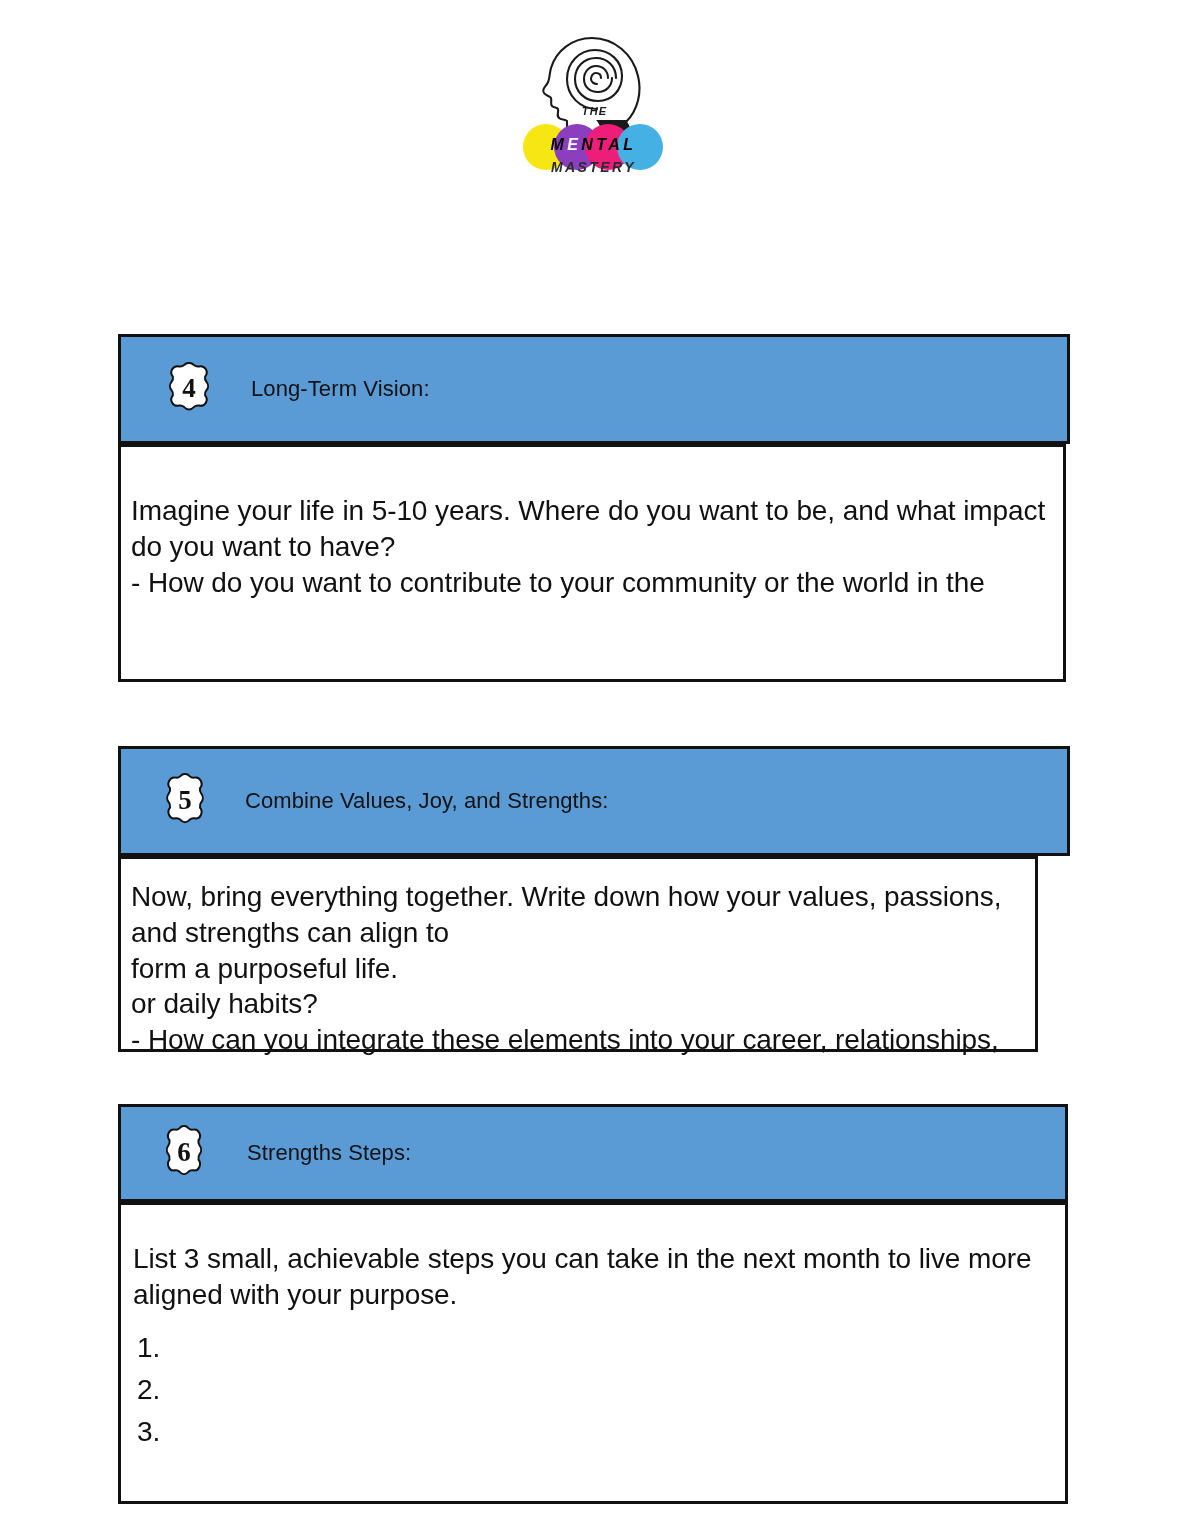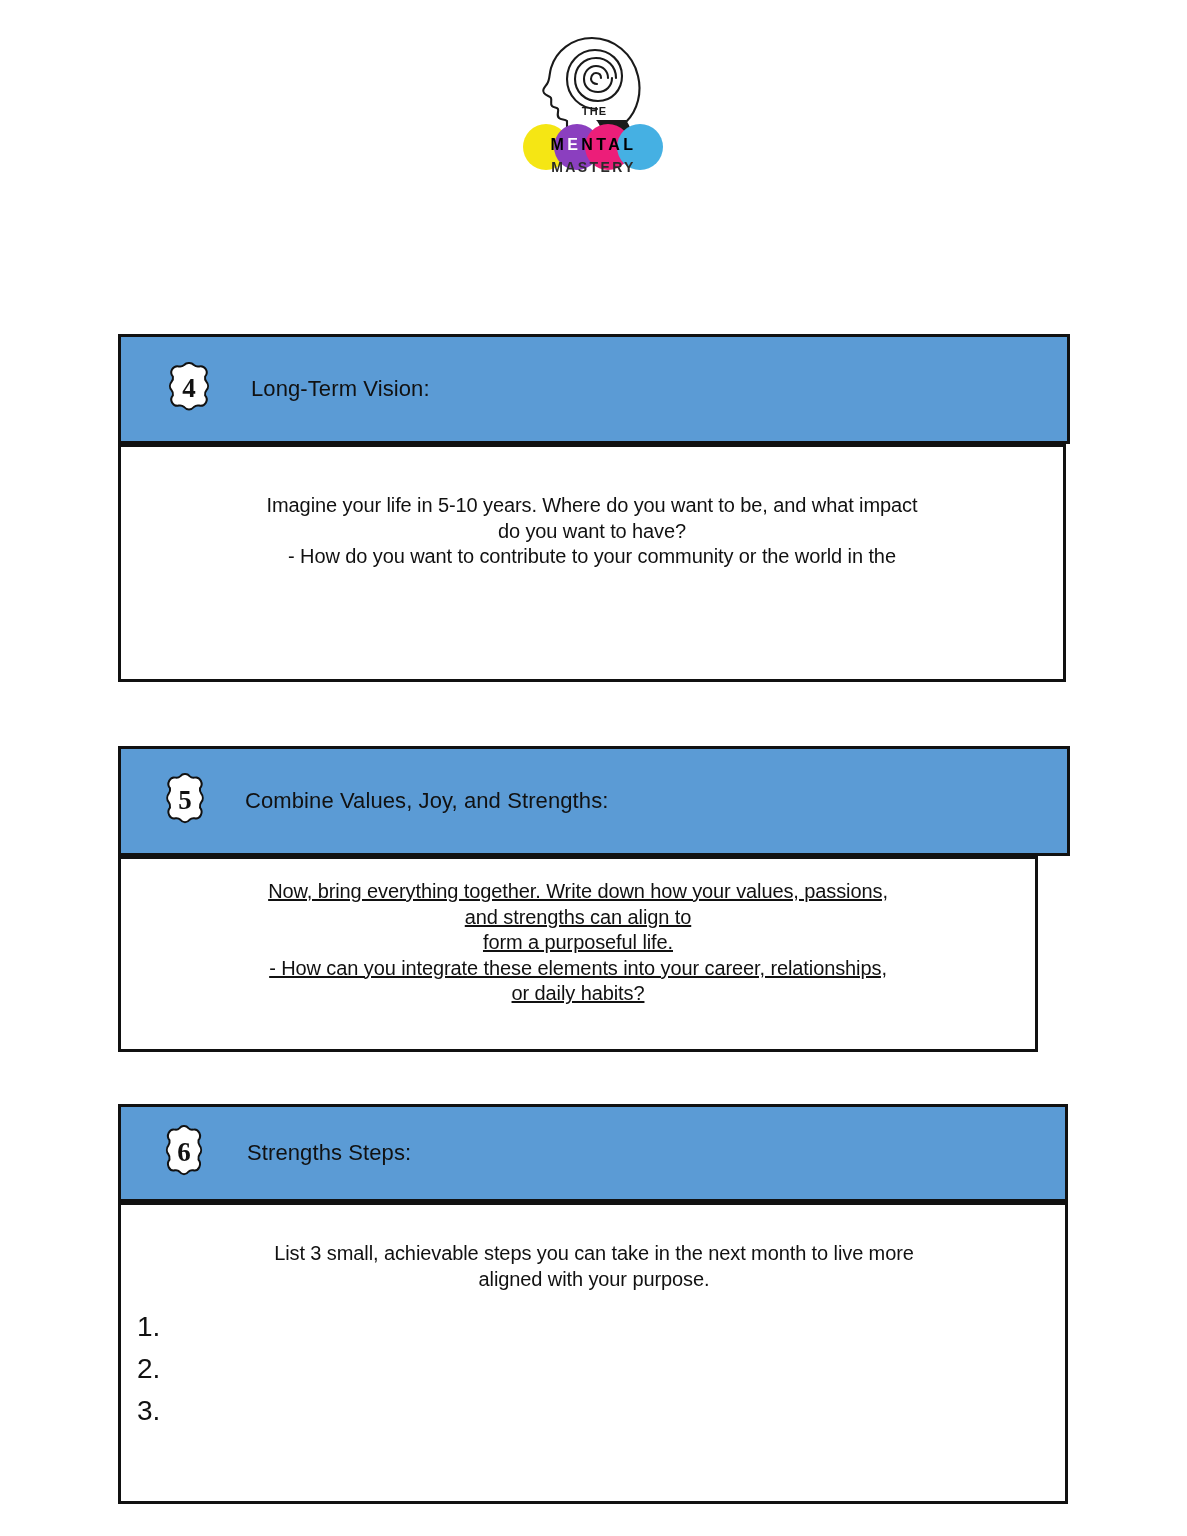--- a/index.html
+++ b/index.html
@@ -20,20 +20,21 @@
   .logo-block {
     width: 100%;
     display: flex;
     justify-content: center;
     padding-top: 26px;
   }
   .logo {
     position: relative;
     width: 180px;
     height: 160px;
+    font-style: italic;
   }
   .logo-head {
     position: absolute;
     left: 50%;
     top: 0;
     transform: translateX(-50%);
     width: 112px;
     height: 112px;
   }
   .logo-the {
@@ -145,22 +146,21 @@
   }
   .card-title {
     margin-left: 34px;
     font-size: 22px;
     font-weight: 400;
     color: #111111;
     letter-spacing: 0.1px;
     white-space: nowrap;
   }
   .body-text {
-    text-align: center;
-    font-size: 20px;
+    font-size: 28px;
     line-height: 1.28;
     color: #111111;
     letter-spacing: -0.1px;
   }
   .body-text .ln { display: block; }
   .steps {
     margin-top: 14px;
     text-align: left;
     font-size: 28px;
     line-height: 1.5;
@@ -169,21 +169,21 @@
   }
   .steps .step { display: block; }
 
   
   #card4 { top: 334px; width: 952px; }
   #card4 .card-header { width: 952px; }
   #card4 .card-body   { width: 948px; height: 238px; padding-top: 46px; }
 
   #card5 { top: 746px; width: 952px; }
   #card5 .card-header { width: 952px; }
-  #card5 .card-body   { width: 920px; height: 196px; padding-top: 20px; text-decoration: underline; }
+  #card5 .card-body   { width: 920px; height: 196px; padding-top: 20px; }
 
   #card6 { top: 1104px; width: 950px; }
   #card6 .card-header { width: 950px; height: 98px; }
   #card6 .card-body   { width: 950px; height: 302px; padding-top: 36px; padding-left: 12px; }
 
   #card5 .badge { margin-left: 38px; width: 52px; height: 58px; }
   #card5 .card-title { }
   #card6 .badge { margin-left: 38px; width: 50px; height: 58px; }
   #card6 .card-title { margin-left: 38px; }
 </style>
@@ -267,22 +267,22 @@
         </svg>
         <span class="badge-num">5</span>
       </div>
       <div class="card-title">Combine Values, Joy, and Strengths:</div>
     </div>
     <div class="card-body">
       <div class="body-text">
         <span class="ln">Now, bring everything together. Write down how your values, passions,</span>
         <span class="ln">and strengths can align to</span>
         <span class="ln">form a purposeful life.</span>
+        <span class="ln">or daily habits?</span>
         <span class="ln">- How can you integrate these elements into your career, relationships,</span>
-        <span class="ln">or daily habits?</span>
       </div>
     </div>
   </section>
 
   <section class="card" id="card6">
     <div class="card-header">
       <div class="badge">
         <svg viewBox="0 0 50 58" xmlns="http://www.w3.org/2000/svg">
           <path d="M25 2
             a5.6 6.4 0 0 1 4.4 2.1 5.6 6.4 0 0 0 4.8 1.5 5.6 6.4 0 0 1 5.3 10.6 5.6 6.4 0 0 0 1.2 5.5

